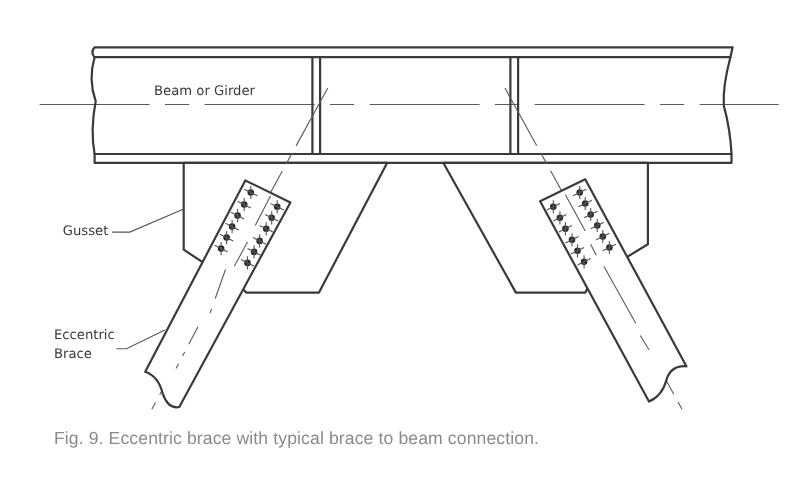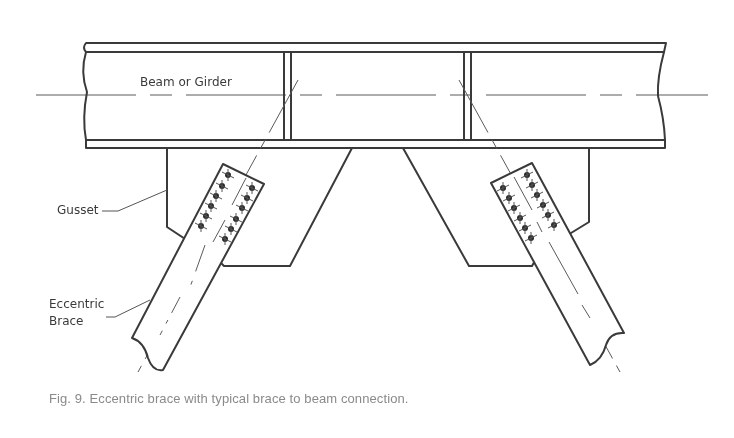--- a/index.html
+++ b/index.html
@@ -5,21 +5,21 @@
     html, body { margin: 0; padding: 0; background: #ffffff; }
     body { width: 734px; height: 438px; position: relative; overflow: hidden; font-family: "Liberation Sans", sans-serif; }
     #figure { position: absolute; left: 0; top: 0; width: 734px; height: 438px; }
     .stroke { fill: none; stroke: #3a3a3a; stroke-width: 2; stroke-linejoin: round; stroke-linecap: round; }
     .thin { fill: none; stroke: #555; stroke-width: 1; }
     .center { fill: none; stroke: #5a5a5a; stroke-width: 1; }
     .fillw { fill: #ffffff; stroke: #3a3a3a; stroke-width: 2; stroke-linejoin: round; }
     .bolt { fill: #2a2a2a; }
     .tick { stroke: #555; stroke-width: 1; }
     .lbl { font-family: "DejaVu Sans", sans-serif; font-size: 12px; fill: #3a3a3a; }
-    .caption { position: absolute; left: 49px; top: 391px; font-family: "Liberation Sans", sans-serif; font-size: 13px; color: #8a8a8a; letter-spacing: 0.1px; }
+    .caption { position: absolute; left: 49px; top: 391px; font-family: "Liberation Sans", sans-serif; font-size: 16px; color: #8a8a8a; letter-spacing: 0.1px; }
   </style>
 </head>
 <body>
 
 <svg id="figure" viewBox="0 0 734 438" xmlns="http://www.w3.org/2000/svg">
 
   <line class="center" x1="36" y1="95" x2="708" y2="95" stroke-dasharray="100,14,22,14"></line>
 
   <g>
 

